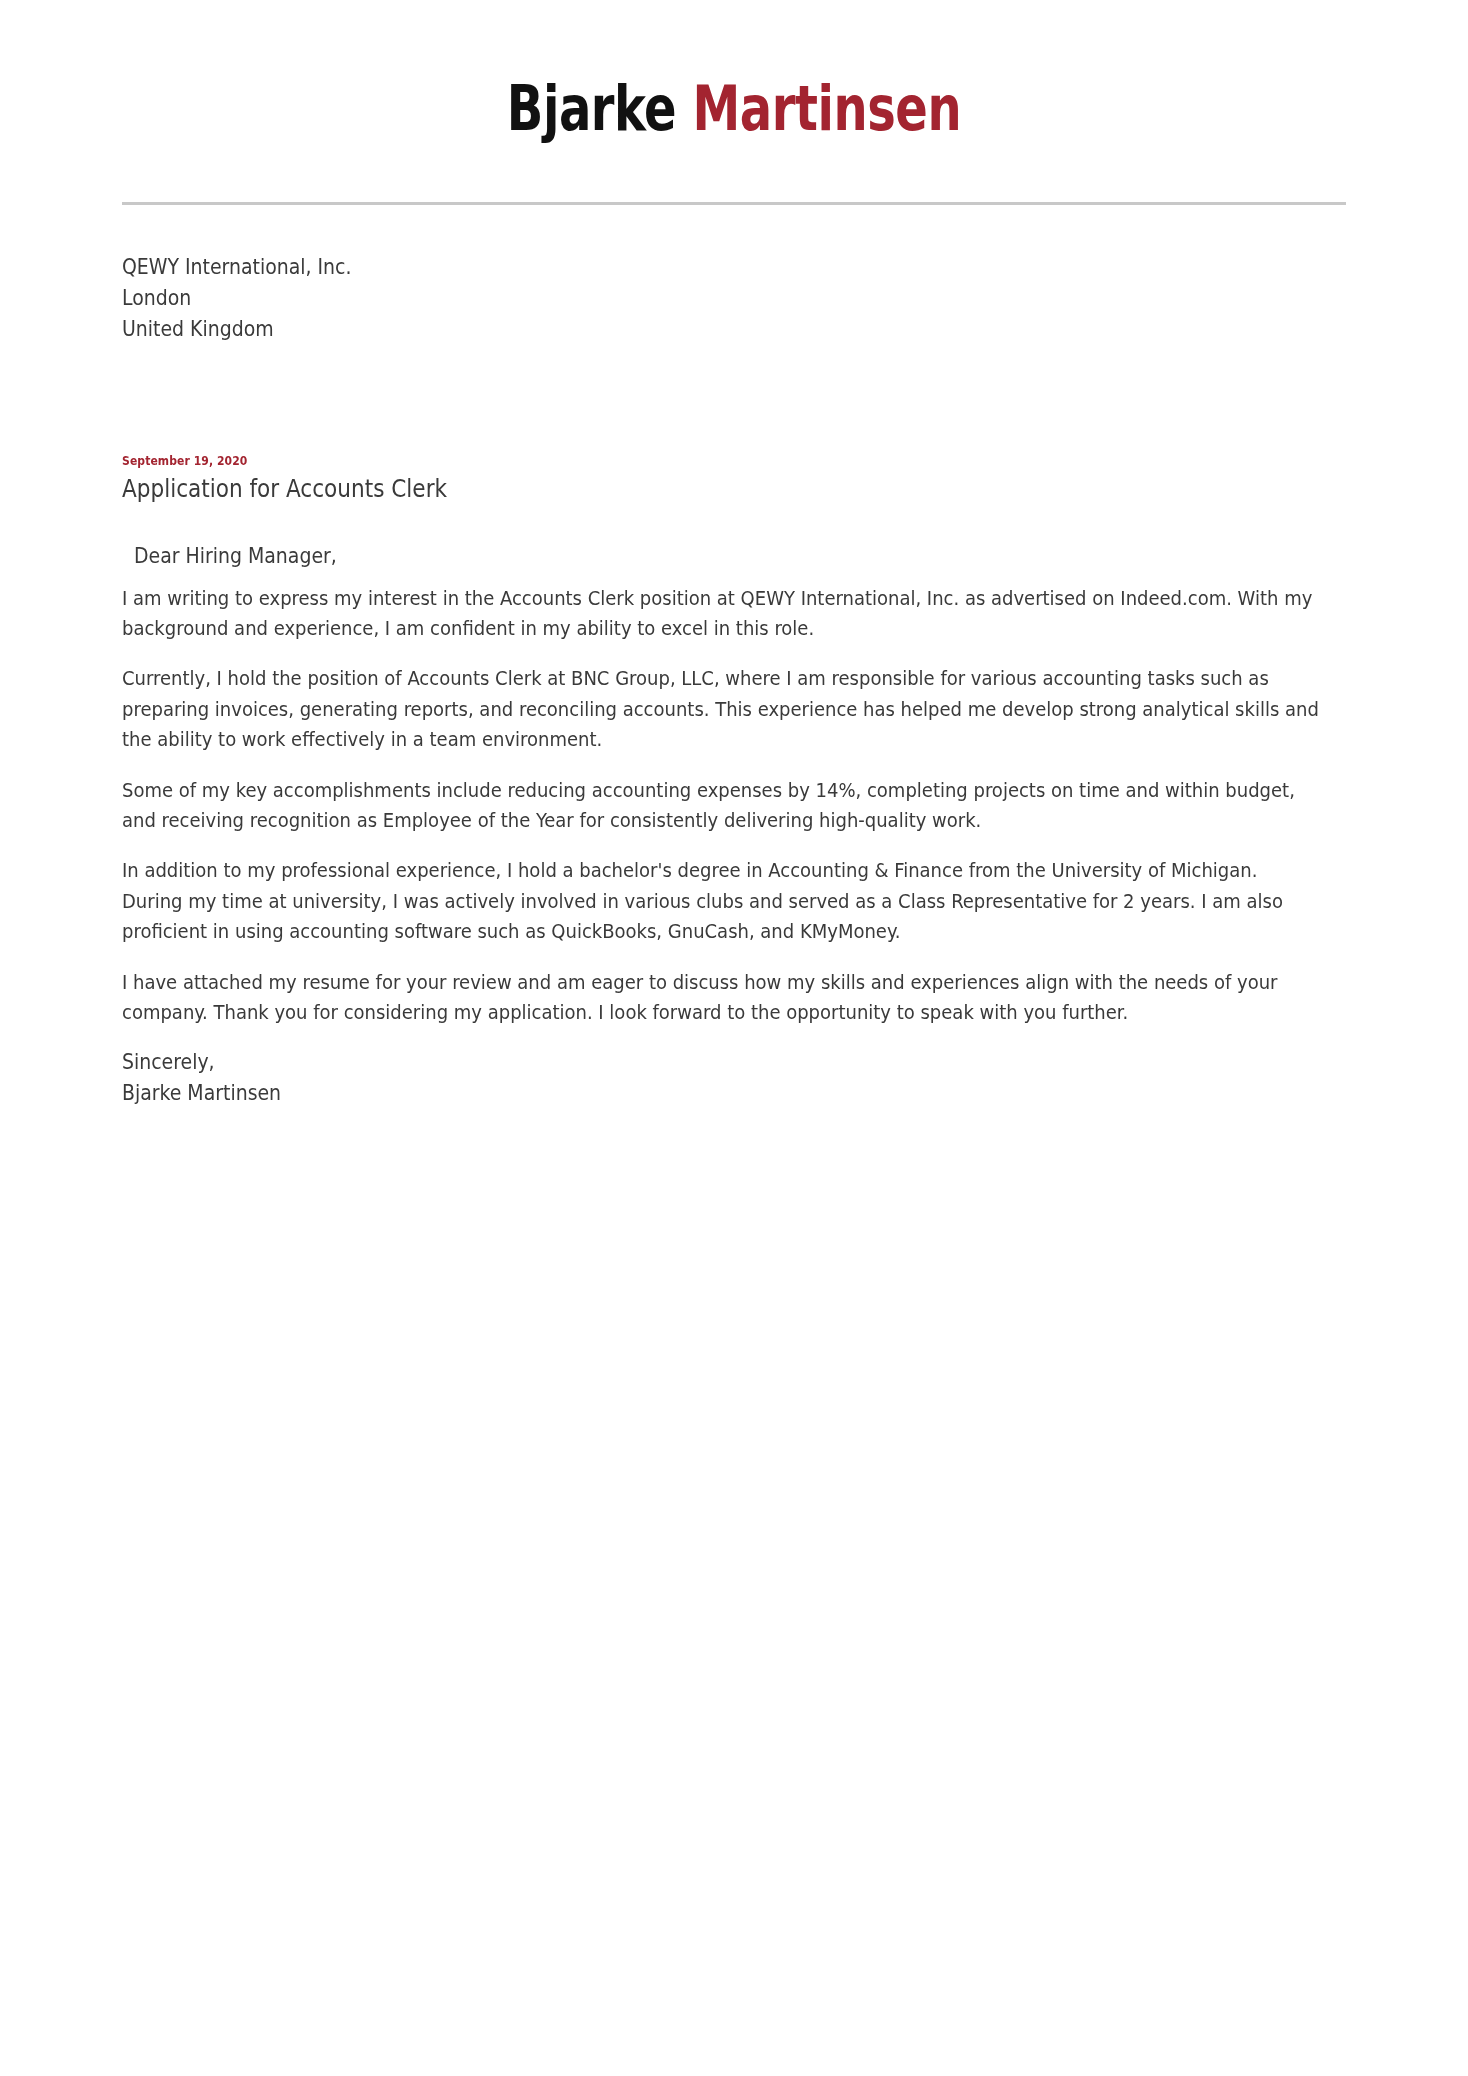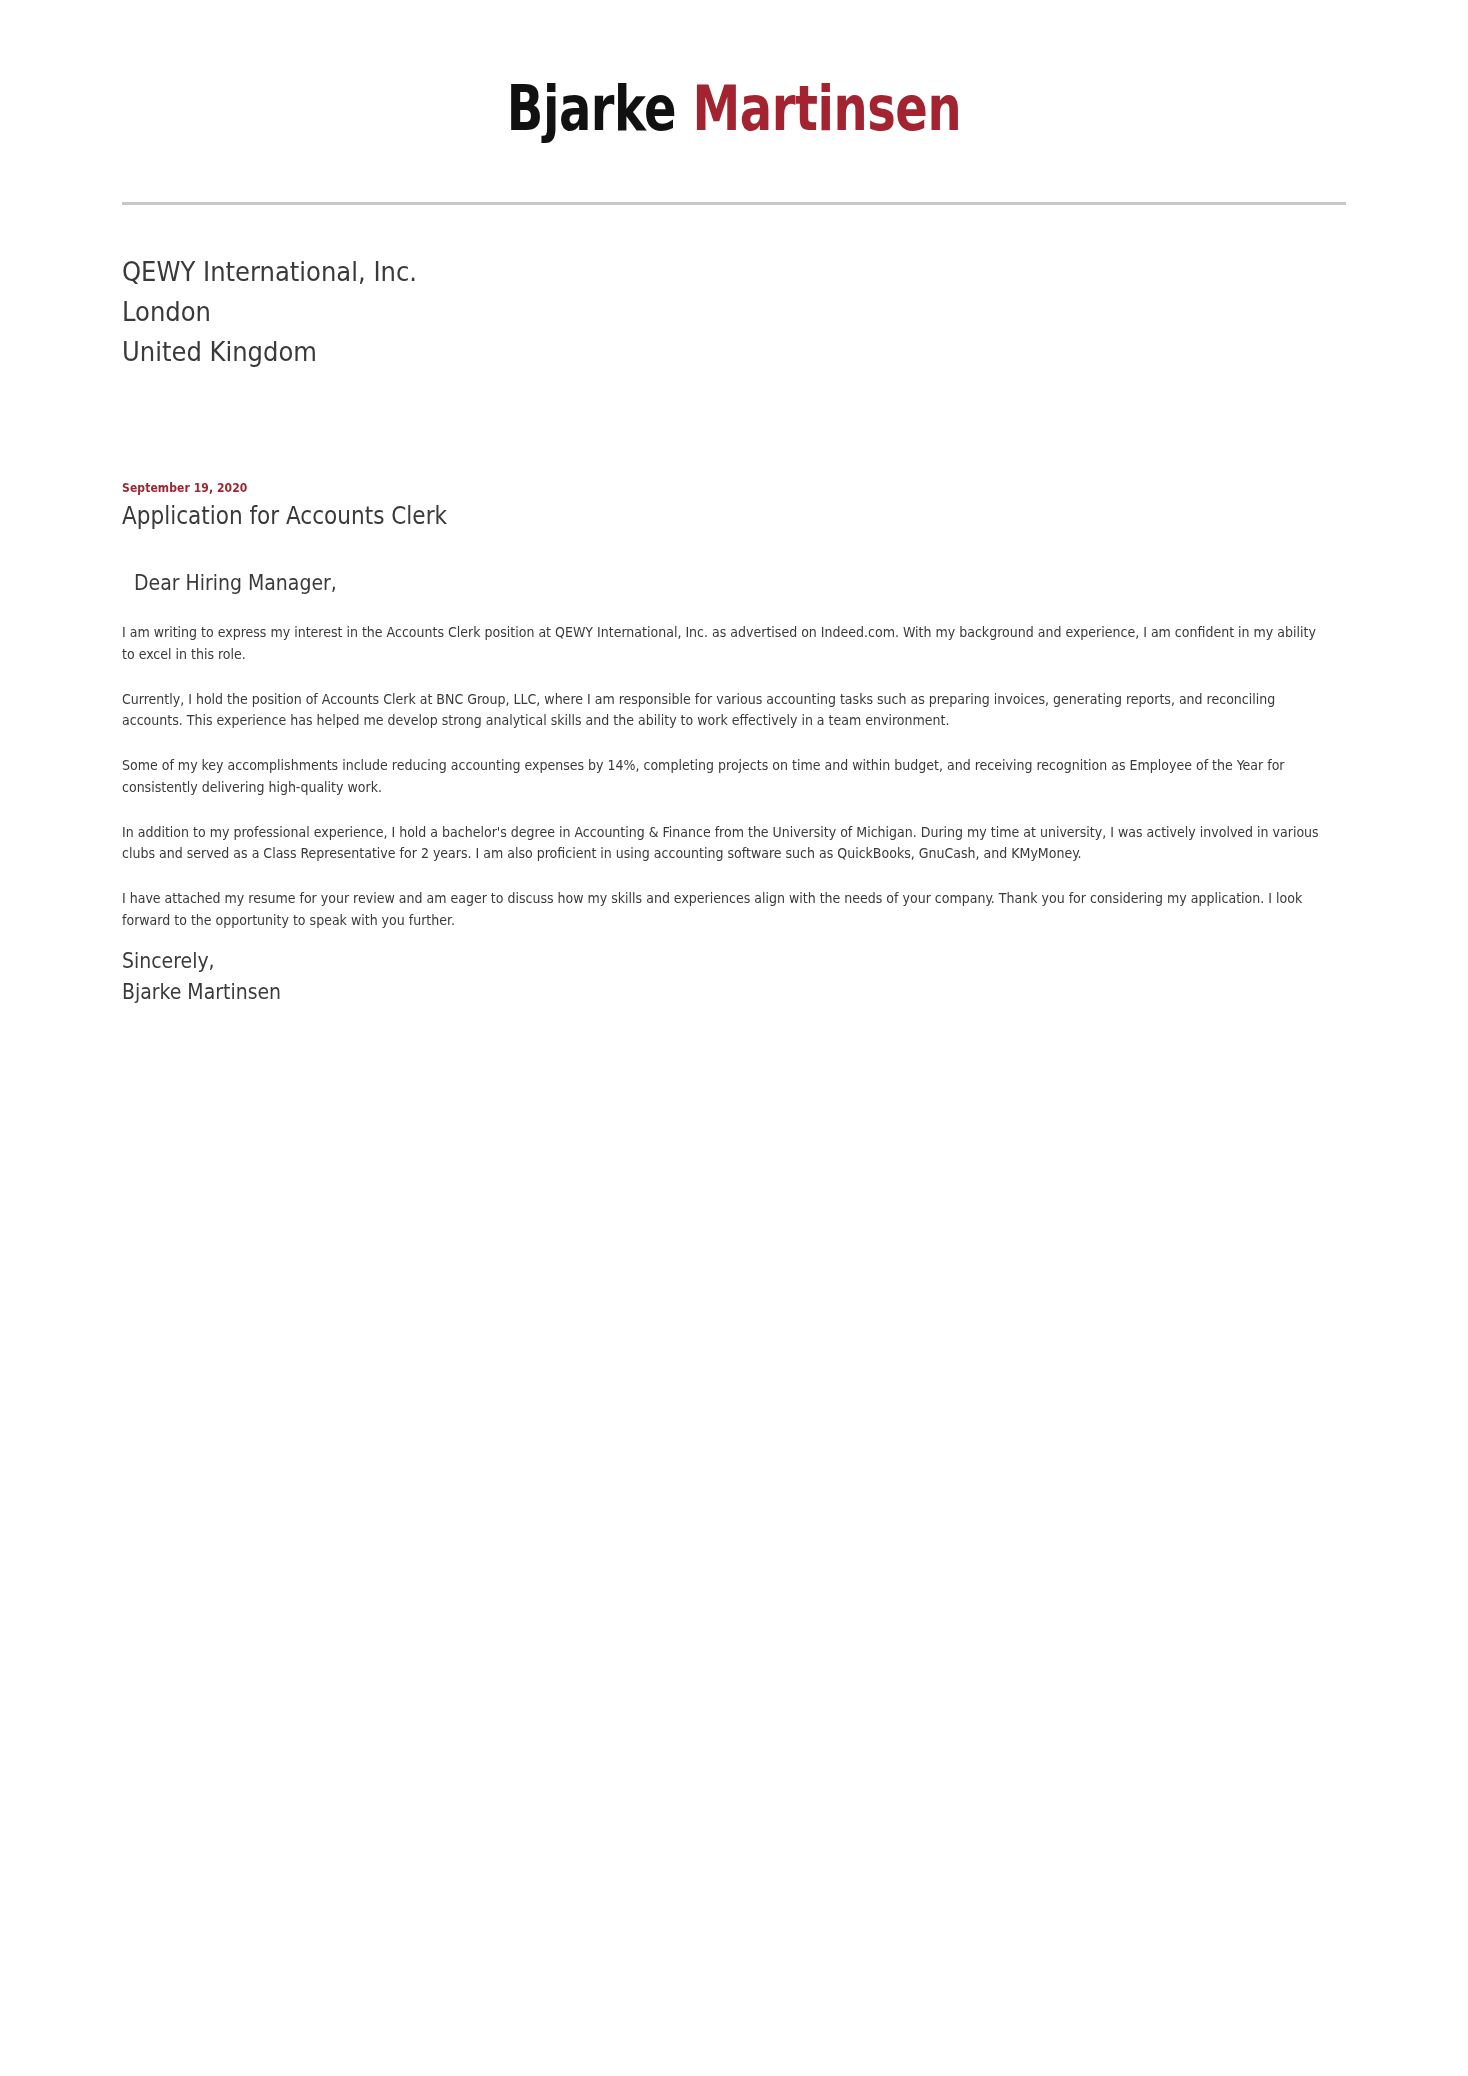--- a/index.html
+++ b/index.html
@@ -63,21 +63,21 @@
   .meta-row {
     display: flex;
     justify-content: space-between;
     align-items: flex-start;
     padding: 0 122px;
     margin-top: 47px;
   }
 
   .addr-block,
   .contact-block {
-    font-size: 27px;
+    font-size: 21px;
     line-height: 1.48;
     color: #3a3a3a;
     font-family: "DejaVu Sans Condensed", "Liberation Sans Narrow", "Liberation Sans", sans-serif;
   }
 
   .contact-block {
     text-align: right;
   }
 
   .meta-line {
@@ -109,23 +109,23 @@
   }
 
   .letter-salutation {
     font-size: 21px;
     line-height: 1.45;
     margin-top: 34px;
     margin-left: 12px;
   }
 
   .letter-para {
-    font-size: 14px;
+    font-size: 20px;
     line-height: 1.52;
-    margin-top: 24px;
+    margin-top: 11px;
     max-width: 1200px;
   }
 
   .letter-closing {
     font-size: 21px;
     line-height: 1.48;
     margin-top: 15px;
   }
 
   .closing-line {

